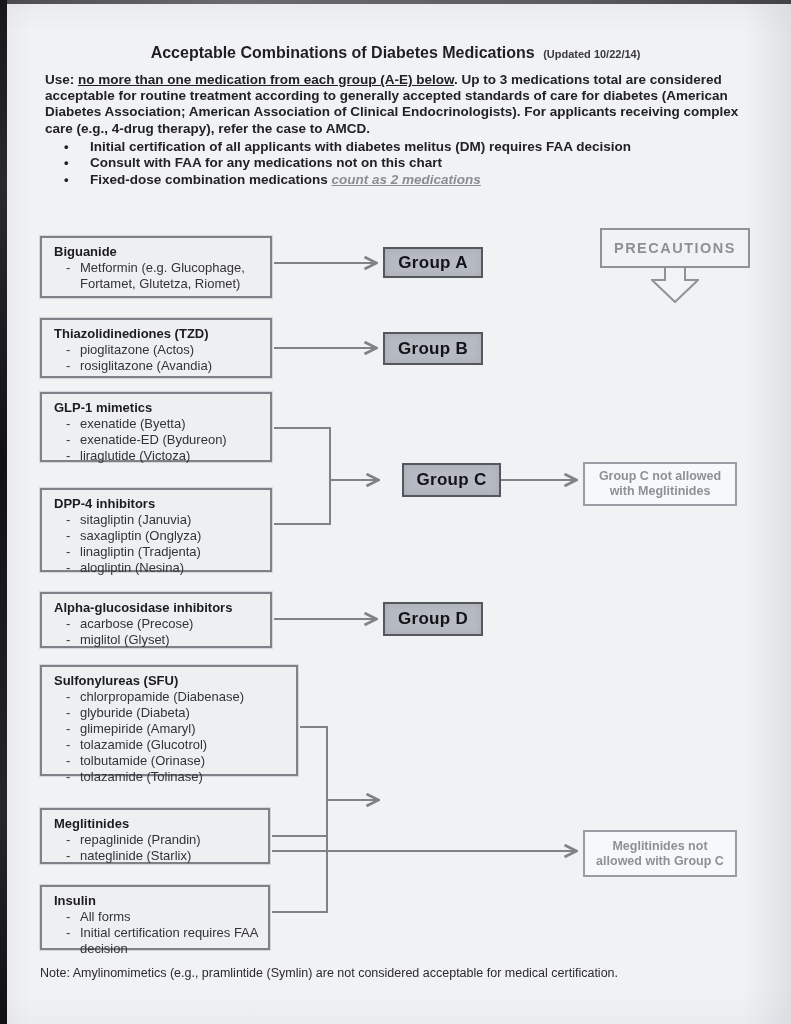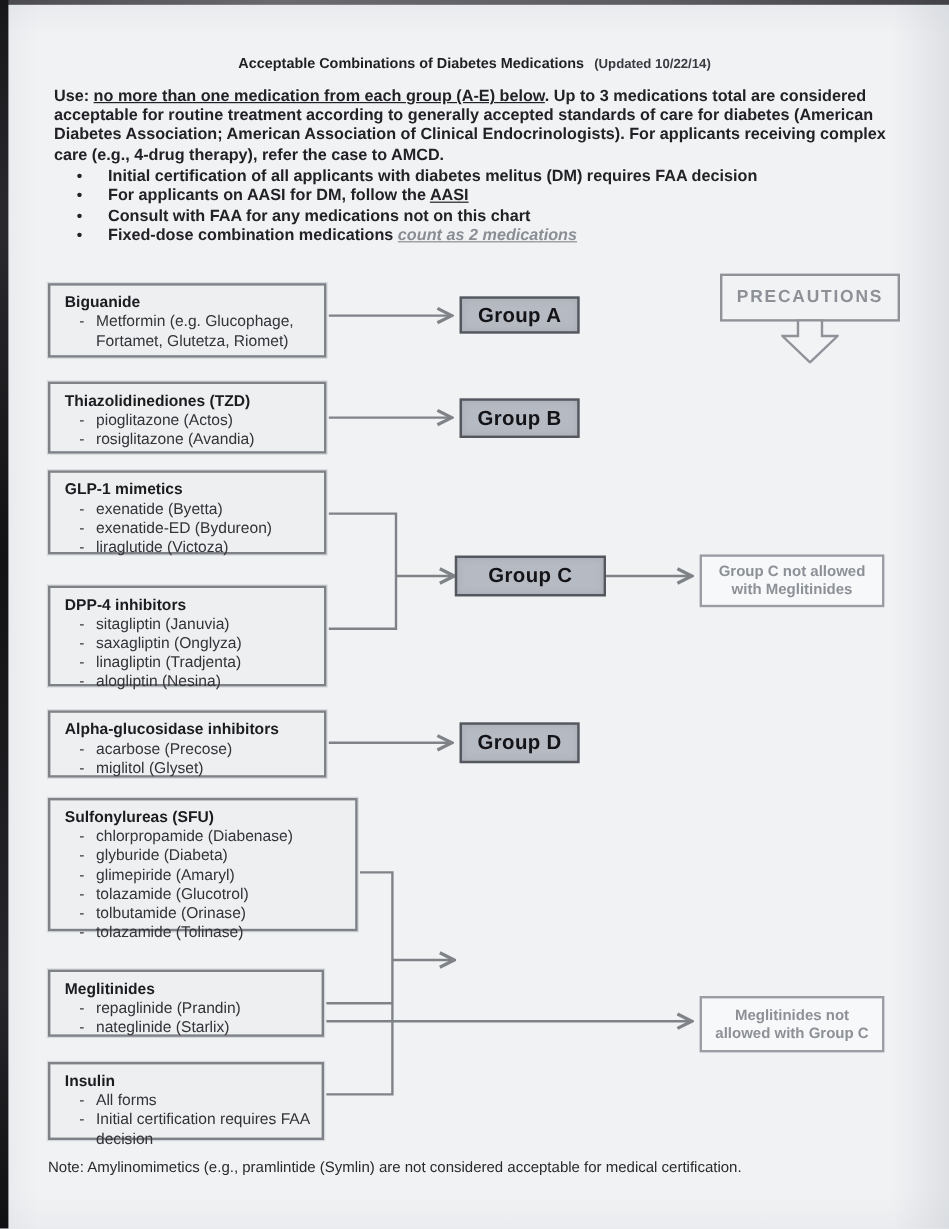--- a/index.html
+++ b/index.html
@@ -14,21 +14,21 @@
     position:relative;width:791px;height:1024px;margin:0 auto;overflow:hidden;
     background:
       linear-gradient(90deg, rgba(210,214,219,.30) 0%, rgba(210,214,219,0) 4%, rgba(210,214,219,0) 94%, rgba(198,202,208,.45) 100%),
       linear-gradient(180deg, rgba(214,218,223,.35) 0%, rgba(214,218,223,0) 3%, rgba(214,218,223,0) 97%, rgba(214,218,223,.25) 100%),
       var(--paper);
     color:var(--ink);
   }
   .scan-top{position:absolute;left:0;top:0;width:100%;height:4px;background:linear-gradient(90deg,#4c4c50,#6a6a6e 30%,#5b5b60 70%,#434347);}
   .scan-left{position:absolute;left:0;top:0;width:7px;height:100%;background:linear-gradient(180deg,#17171a,#2a2a2e 18%,#121215 45%,#27272b 80%,#101013);}
   .title-wrap{position:absolute;left:0;top:44px;width:100%;text-align:center;}
-  .title{font-size:12px;font-weight:bold;display:inline;}
+  .title{font-size:16px;font-weight:bold;display:inline;}
   .title-suffix{font-size:11px;font-weight:bold;color:#3a3a40;display:inline;margin-left:4px;}
   .intro{position:absolute;left:45px;top:72px;width:716px;font-size:13.5px;font-weight:bold;line-height:16.2px;color:#222226;}
   .u{text-decoration:underline;}
   .bullets{position:absolute;left:62px;top:139px;width:660px;list-style:none;}
   .bullets li{font-size:13.5px;font-weight:bold;line-height:16.4px;padding-left:28px;position:relative;color:#222226;}
   .bullets li::before{content:"\2022";position:absolute;left:2px;top:0;font-size:13px;}
   .em-gray{color:#8a8e94;font-style:italic;text-decoration:underline;}
   .med-box{
     position:absolute;background:var(--box-fill);border:2px solid var(--box-border);
     padding:5px 6px 0 12px;box-shadow:0 0 0 1px rgba(190,194,199,.55);
@@ -66,21 +66,20 @@
 
   <div class="title-wrap">
     <span class="title">Acceptable Combinations of Diabetes Medications</span>
     <span class="title-suffix">(Updated 10/22/14)</span>
   </div>
 
   <div class="intro"><span>Use: </span><span class="u">no more than one medication from each group (A-E) below</span><span>. Up to 3 medications total are considered acceptable for routine treatment according to generally accepted standards of care for diabetes (American Diabetes Association; American Association of Clinical Endocrinologists). For applicants receiving complex care (e.g., 4-drug therapy), refer the case to AMCD.</span></div>
 
   <ul class="bullets">
     <li><span>Initial certification of all applicants with diabetes melitus (DM) requires FAA decision</span></li>
-    <li><span>For applicants on AASI for DM, follow the </span><span class="u">AASI</span></li>
     <li><span>Consult with FAA for any medications not on this chart</span></li>
     <li><span>Fixed-dose combination medications </span><span class="em-gray">count as 2 medications</span></li>
   </ul>
 
   <svg class="conn" width="791" height="1024" viewBox="0 0 791 1024">
     <defs>
       <marker id="arr" viewBox="0 0 10 10" refX="8" refY="5" markerWidth="7.5" markerHeight="7.5" orient="auto">
         <path d="M1,1 L9,5 L1,9" fill="none" stroke="#7f8388" stroke-width="1.8"></path>
       </marker>
     </defs>
@@ -224,21 +223,21 @@
         <div class="med-item">
           <span class="dash">-</span>
           <span class="txt">Initial certification requires FAA
 decision</span>
         </div>
       </div>
   </div>
 
   <div class="group-chip" style="left:383px;top:247px;width:100px;height:31px">Group A</div>
   <div class="group-chip" style="left:383px;top:332px;width:100px;height:33px">Group B</div>
-  <div class="group-chip" style="left:379px;top:463px;width:126px;height:34px">Group C</div>
+  <div class="group-chip" style="left:402px;top:463px;width:99px;height:34px">Group C</div>
   <div class="group-chip" style="left:383px;top:602px;width:100px;height:34px">Group D</div>
 
   <div class="precautions" style="left:600px;top:228px;width:150px;height:40px">PRECAUTIONS</div>
   <svg class="prec-arrow" style="left:651px;top:266px" width="48" height="37" viewBox="0 0 48 37">
     <path d="M14,1 L14,14 L1,14 L24,36 L47,14 L34,14 L34,1 Z" fill="#f2f3f5" stroke="#8f9399" stroke-width="2" stroke-linejoin="miter"></path>
   </svg>
 
   <div class="warn-box" style="left:583px;top:462px;width:154px;height:44px">Group C not allowed with Meglitinides</div>
   <div class="warn-box" style="left:583px;top:830px;width:154px;height:47px">Meglitinides not allowed with Group C</div>
 

